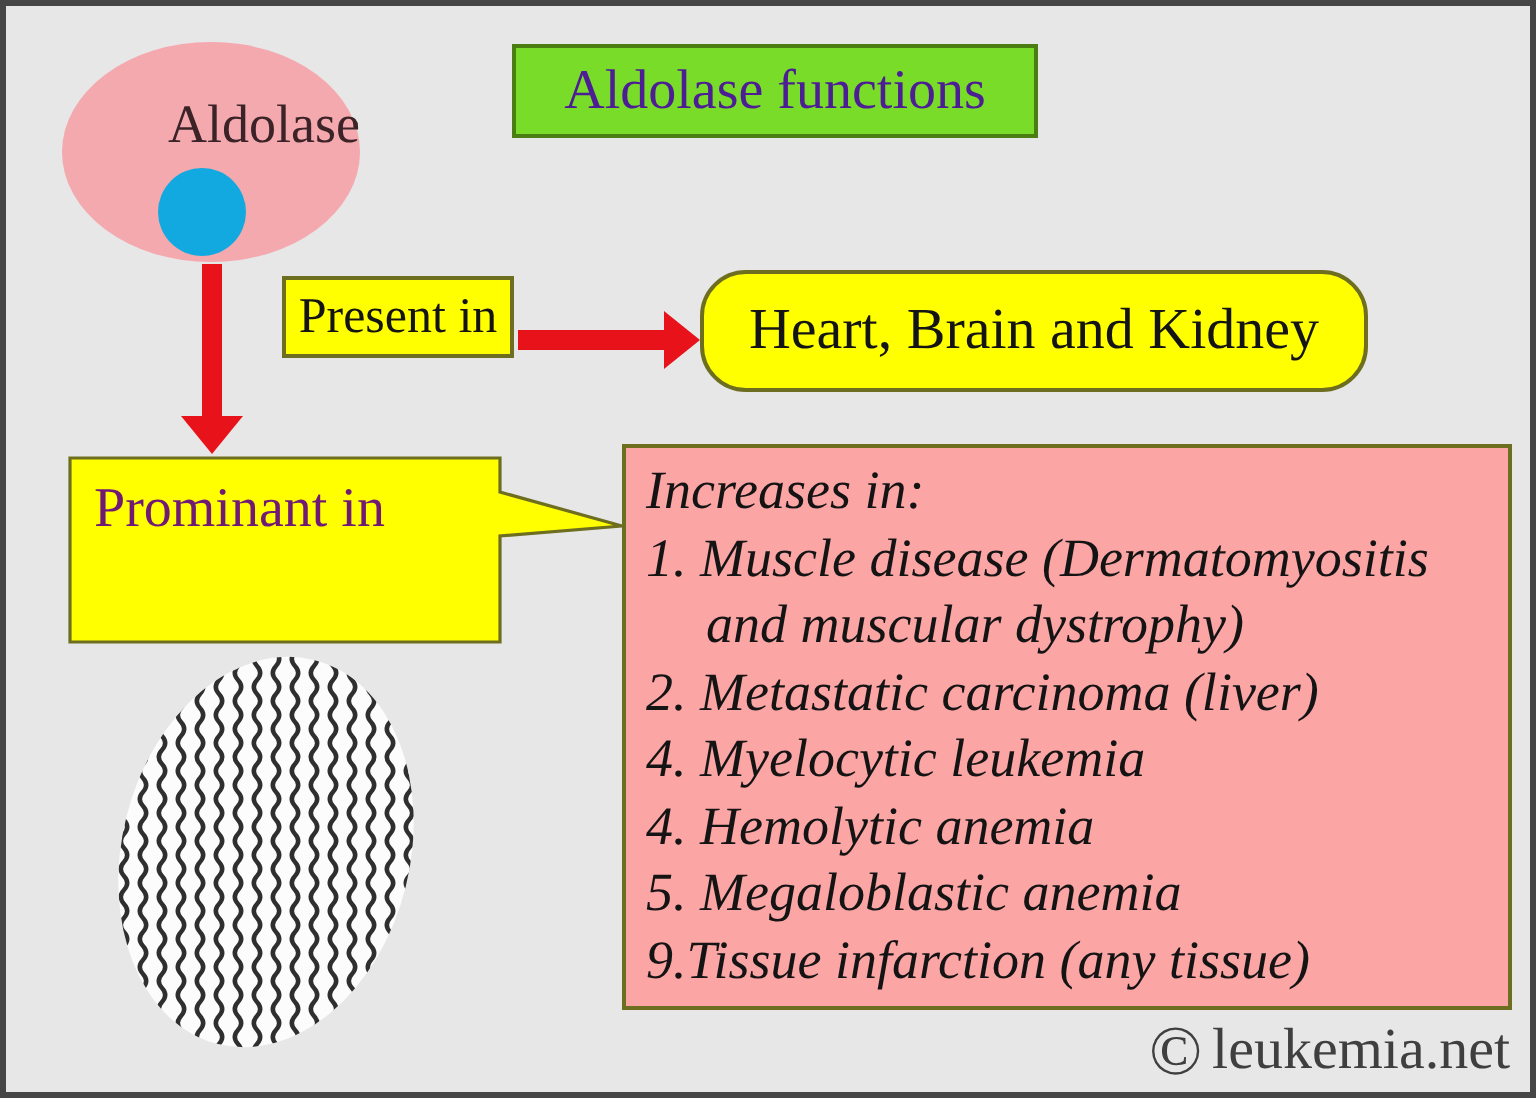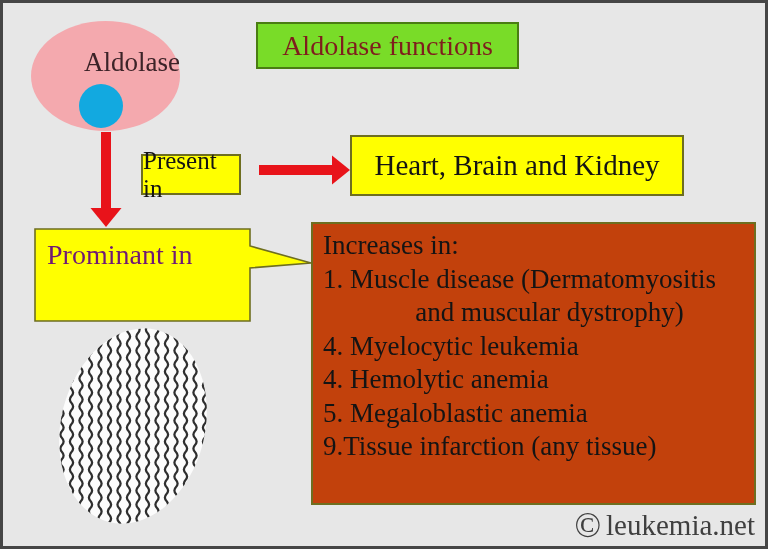--- a/index.html
+++ b/index.html
@@ -27,45 +27,45 @@
     background:#12a9e0;border-radius:50%;
   }
   
   #arrows{left:0;top:0;width:768px;height:549px;pointer-events:none;}
   
   #title-box{
     left:253px;top:19px;width:263px;height:47px;
     box-sizing:border-box;
     background:#79dc28;border:2px solid #4a7d12;
     display:flex;align-items:center;justify-content:center;
-    font-size:28px;color:#7f1d1d;
+    font-size:28px;color:#4c1d95;
   }
   .yellow-box{
     box-sizing:border-box;
     background:#ffff00;border:2px solid #6e6e20;
     display:flex;align-items:center;justify-content:center;
     color:#141414;
   }
-  #present-in-box{left:138px;top:151px;width:100px;height:41px;font-size:25px;}
-  #heart-box{left:347px;top:132px;width:334px;height:61px;font-size:29px;}
+  #present-in-box{left:138px;top:135px;width:116px;height:41px;font-size:25px;}
+  #heart-box{left:347px;top:132px;width:334px;height:61px;font-size:29px;border-radius:23px;}
   
   #prominent-callout-svg{left:30px;top:224px;width:284px;height:98px;}
   #prominent-text{
     left:44px;top:235px;width:200px;
     font-size:28px;line-height:34px;color:#701a75;
   }
   
   #increases-box{
     left:308px;top:219px;width:445px;height:283px;
     box-sizing:border-box;
-    background:#c2410c;border:2px solid #6e6e20;
+    background:#fca5a5;border:2px solid #6e6e20;
     padding:5px 8px 0 10px;
-    font-size:27px;line-height:33.5px;color:#141414;
+    font-size:27px;line-height:33.5px;color:#141414;font-style:italic;
   }
-  #increases-box .indent{padding-left:30px;text-align:center;}
+  #increases-box .indent{padding-left:30px;}
   
   #muscle-svg{left:45px;top:315px;width:170px;height:215px;}
   
   #watermark{
     right:10px;top:505px;
     display:flex;align-items:center;
     color:#3f3f3f;
   }
   #watermark .sym{font-size:35px;line-height:35px;margin-right:5px;}
   #watermark .txt{font-size:29px;line-height:35px;}
@@ -106,20 +106,21 @@
     <polygon points="2,2 217,2 217,19 278,36 217,41 217,94 2,94" fill="#ffff00" stroke="#6e6e20" stroke-width="1.6"></polygon>
   </svg>
   <div class="abs" id="prominent-text">
     <div>Prominant in</div>
   </div>
 
   <div class="abs" id="increases-box">
     <div>Increases in:</div>
     <div>1. Muscle disease (Dermatomyositis</div>
     <div class="indent">and muscular dystrophy)</div>
+    <div>2. Metastatic carcinoma (liver)</div>
     <div>4. Myelocytic leukemia</div>
     <div>4. Hemolytic anemia</div>
     <div>5. Megaloblastic anemia</div>
     <div>9.Tissue infarction (any tissue)</div>
   </div>
 
   <svg class="abs" id="muscle-svg" viewBox="0 0 170 215">
     <defs>
       <clipPath id="muscleClip">
         <ellipse cx="85" cy="108" rx="72" ry="99" transform="rotate(14 85 108)"></ellipse>

